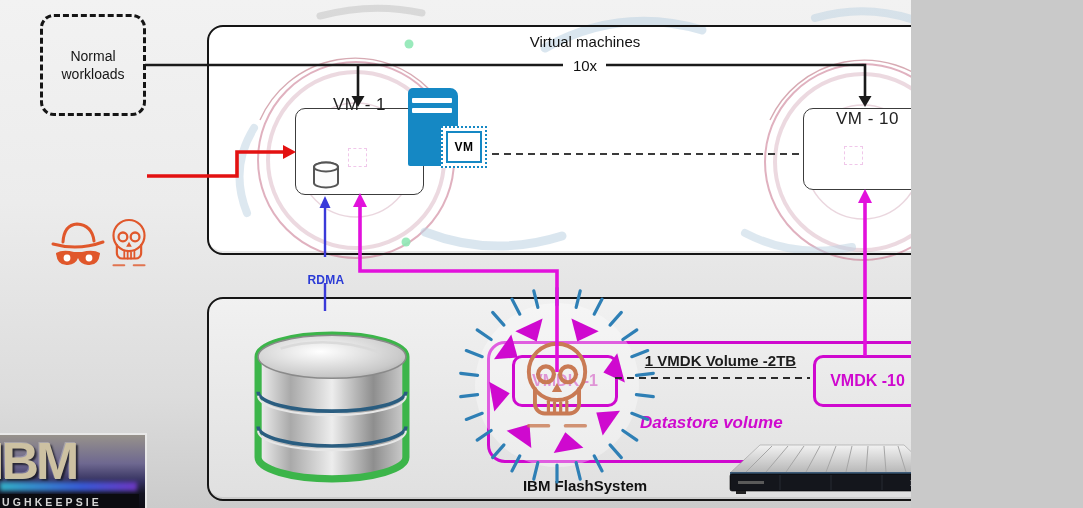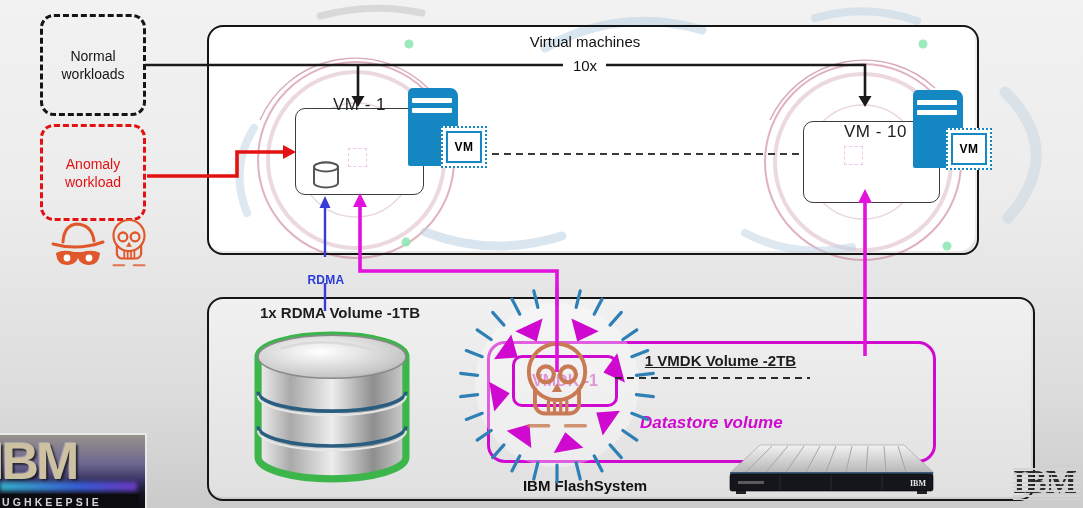--- a/index.html
+++ b/index.html
@@ -1,17 +1,17 @@
 <!DOCTYPE html>
 <html><head>
 <meta charset="utf-8">
 <style>
   html,body{margin:0;padding:0;background:#c9c9c9;}
   #canvas{
-    position:relative;width:1083px;height:508px;overflow:hidden;
+    position:relative;width:911px;height:508px;overflow:hidden;
     font-family:"Liberation Sans",sans-serif;
     background:linear-gradient(180deg,#f2f2f2 0%,#ececec 40%,#dcdcdc 78%,#cbcbcb 100%);
   }
   .abs{position:absolute;}
   svg{display:block;}
   .nolabel{pointer-events:none;}
 
   
   .outer-bg{background:#fff;border-radius:16px;}
   .fs-bg{background:linear-gradient(180deg,#f1f1f1 0%,#e7e7e7 60%,#e0e0e0 100%);border-radius:16px;}
@@ -107,41 +107,38 @@
 
   <div class="abs outer-border" style="left:207px;top:25px;width:768px;height:226px;"></div>
   <div class="abs outer-border" style="left:207px;top:297px;width:824px;height:200px;"></div>
 
   <div class="abs title-lbl" style="left:485px;top:33px;width:200px;">Virtual machines</div>
   <div class="abs title-lbl" style="left:495px;top:477px;width:180px;font-weight:700;">IBM FlashSystem</div>
 
   <div class="abs wl-box wl-normal" style="left:40px;top:14px;width:100px;height:96px;">
     <span>Normal workloads</span>
   </div>
-  <div class="abs wl-box wl-anomaly" style="left:40px;top:124px;width:100px;height:91px;">
-    <span>Anomaly workload</span>
-  </div>
 
   <svg class="abs" style="left:50px;top:220px;" width="56" height="50" viewBox="0 0 56 50">
     <g stroke="#e0572b" stroke-width="3" fill="none" stroke-linecap="round">
       <path d="M13,22 Q14,5 27,4 Q42,5 44,21"></path>
       <path d="M3,24 Q28,31 53,22"></path>
     </g>
     <path d="M6,33 Q13,29 24,32 L32,32 Q43,29 50,33 Q49,46 38,45 Q30,44 28,38 Q26,44 18,45 Q7,46 6,33 Z" fill="#e0572b" stroke="none"></path>
     <circle cx="17" cy="38" r="3.4" fill="#fff"></circle>
     <circle cx="39" cy="38" r="3.4" fill="#fff"></circle>
   </svg>
   <svg class="abs" style="left:108px;top:218px;color:#e0572b;" width="42" height="54" viewBox="0 0 60 80">
     <use href="#skull-shape"></use>
   </svg>
 
   <div class="abs vm-box" style="left:295px;top:108px;width:127px;height:85px;">
     <span style="margin-top:-14px;">VM - 1</span>
   </div>
-  <div class="abs vm-box" style="left:803px;top:121px;width:127px;height:80px;padding-left:8px;">
+  <div class="abs vm-box" style="left:803px;top:108px;width:127px;height:80px;">
     <span>VM - 10</span>
   </div>
 
   <div class="abs xhair" style="left:348px;top:148px;width:17px;height:17px;"></div>
   <div class="abs xhair" style="left:844px;top:146px;width:17px;height:17px;"></div>
 
   <svg class="abs" style="left:311px;top:161px;" width="30" height="29" viewBox="0 0 30 29">
     <path d="M3,6 a12,4.5 0 0 1 24,0 V22 a12,4.5 0 0 1 -24,0 Z" fill="#fcfcfc" stroke="#555" stroke-width="2"></path>
     <ellipse cx="15" cy="6" rx="12" ry="4.5" fill="#fff" stroke="#555" stroke-width="2"></ellipse>
   </svg>
@@ -159,21 +156,20 @@
   <div class="abs" style="left:913px;top:90px;width:80px;height:84px;">
     <div class="abs vmicon-host" style="left:0;top:0;width:50px;height:78px;">
       <div class="vmicon-stripe" style="top:10px;"></div>
       <div class="vmicon-stripe" style="top:20px;"></div>
     </div>
     <div class="abs vmicon-sq" style="left:33px;top:38px;width:42px;height:38px;">
       <div class="vmicon-sq-inner">VM</div>
     </div>
   </div>
 
-  <div class="abs bold-lbl" style="left:240px;top:304px;width:200px;text-align:center;">1x RDMA Volume -1TB</div>
 
   <svg class="abs" style="left:248px;top:328px;" width="168" height="156" viewBox="0 0 160 152">
     <defs>
       <linearGradient id="met" x1="0" y1="0" x2="1" y2="0">
         <stop offset="0" stop-color="#f2f2f2"></stop>
           <stop offset="0.22" stop-color="#a9a9a9"></stop>
         <stop offset="0.5" stop-color="#ededed"></stop>
           <stop offset="0.78" stop-color="#8e8e8e"></stop>
         <stop offset="1" stop-color="#cfcfcf"></stop>
       </linearGradient>
@@ -235,20 +231,23 @@
         <polygon points="118.3,157.3 136.4,172.7 106.7,177.9"></polygon>
         <polygon points="82.5,149.3 84.3,173.0 59.6,155.7"></polygon>
         <polygon points="62.7,118.3 47.3,136.4 42.1,106.7"></polygon>
         <polygon points="70.7,82.5 47.0,84.3 64.3,59.6"></polygon>
       </g>
   </svg>
 
   <div class="abs vmdk-box" style="left:512px;top:355px;width:100px;height:46px;">
     <span style="color:#dd86d2;opacity:.85;">VMDK -1</span>
   </div>
+  <div class="abs vmdk-box" style="left:813px;top:355px;width:103px;height:46px;color:#cf09cf;">
+    <span>VMDK -10</span>
+  </div>
 
   <svg class="abs" style="left:520px;top:340px;color:#c97a54;" width="74" height="98" viewBox="0 0 60 80">
     <use href="#skull-shape"></use>
   </svg>
 
   <svg class="abs" style="left:728px;top:443px;" width="207" height="52" viewBox="0 0 207 52">
     <defs>
       <linearGradient id="srvtop" x1="0" y1="0" x2="0" y2="1">
         <stop offset="0" stop-color="#f2f2f2"></stop>
           <stop offset="1" stop-color="#b6b6b6"></stop>

